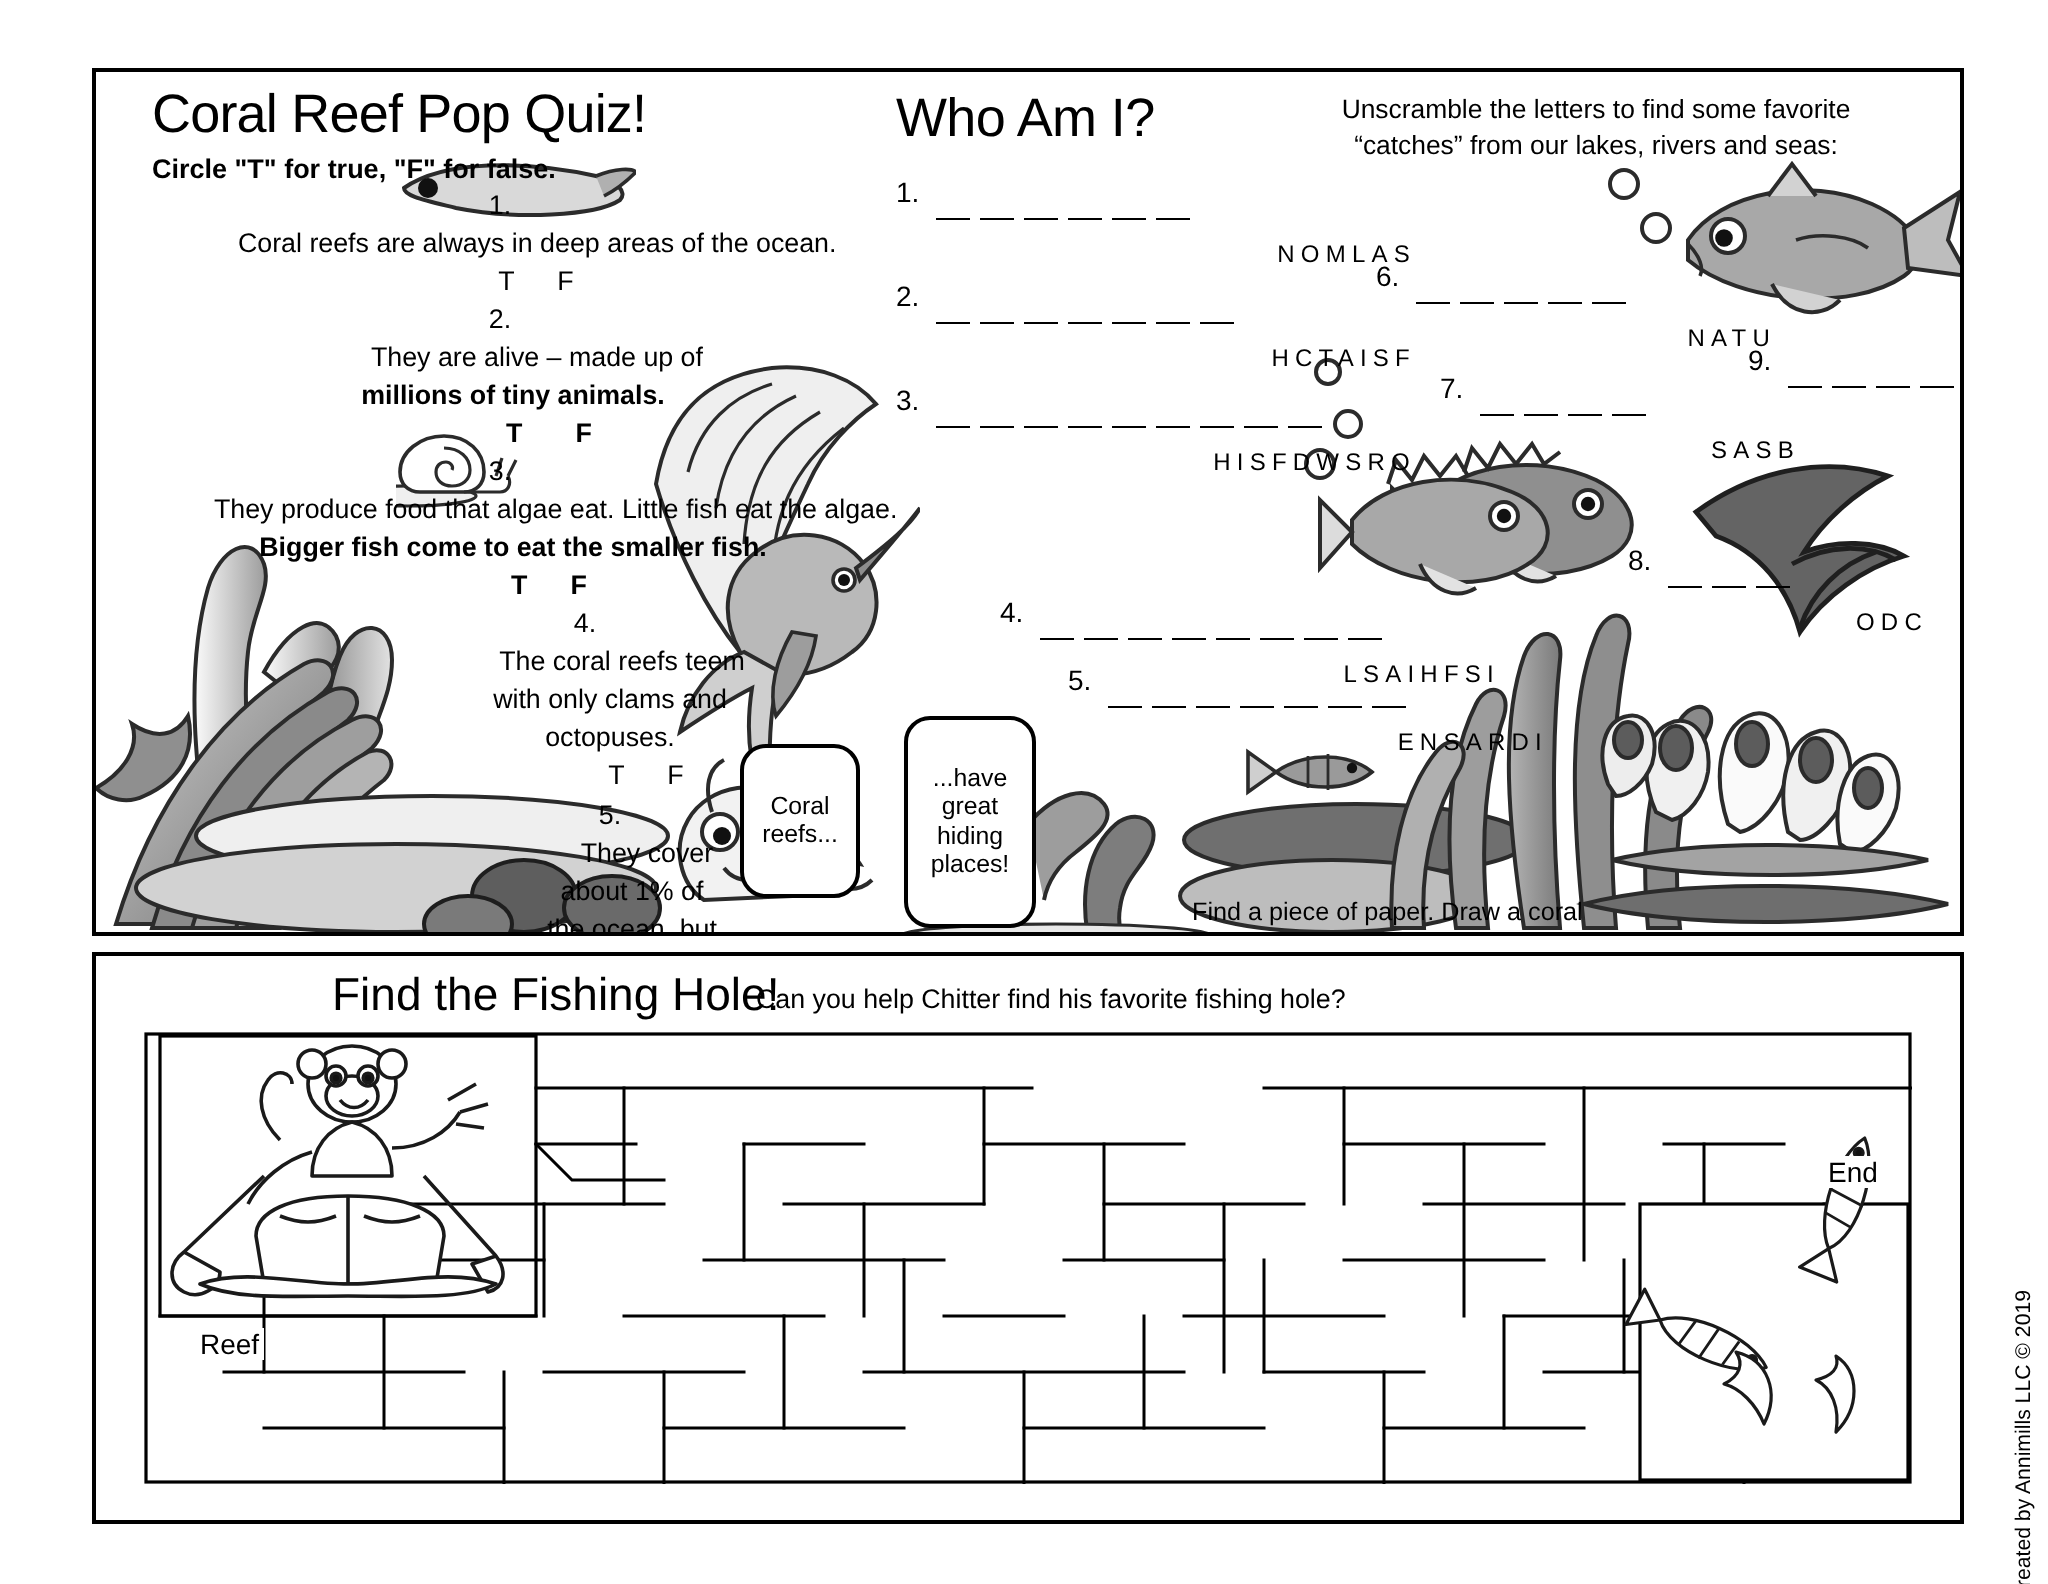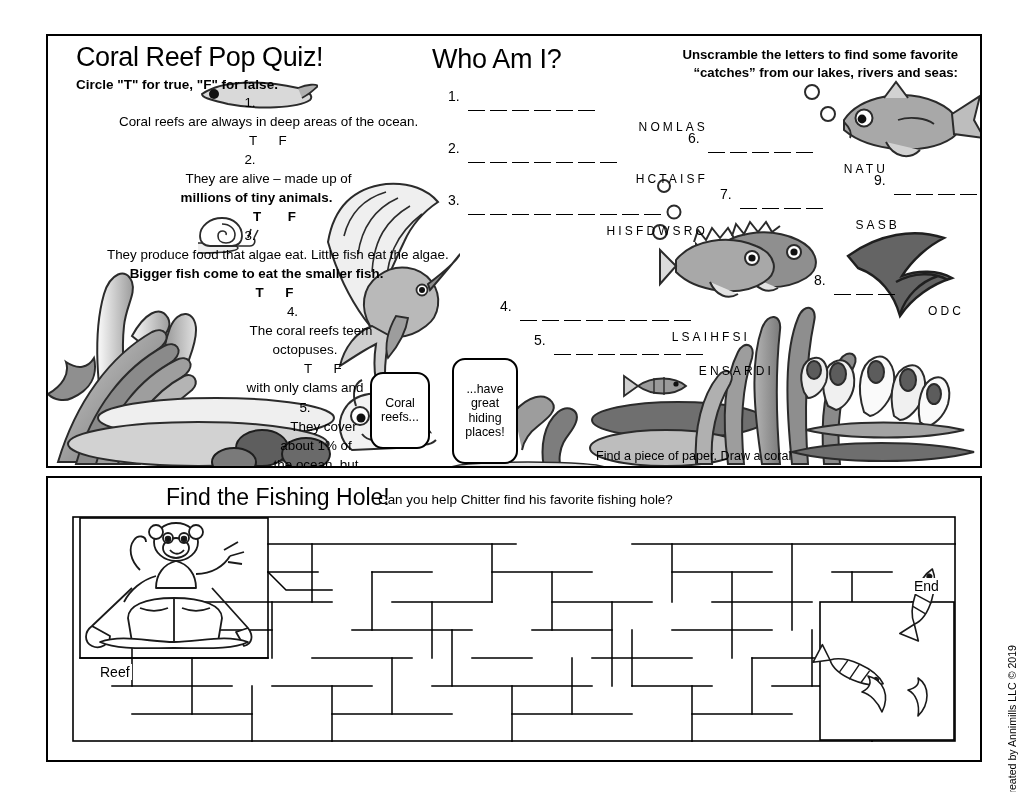--- a/index.html
+++ b/index.html
@@ -27,27 +27,27 @@
   }
   #panel-top    { left: 46px;  top: 34px;  width: 932px; height: 430px; }
   #panel-bottom { left: 46px;  top: 476px; width: 932px; height: 282px; }
 
   
   .h-quiz {
     position: absolute; left: 28px; top: 6px;
     font-size: 27px; letter-spacing: -0.4px; white-space: nowrap;
   }
   .h-whoami {
-    position: absolute; left: 384px; top: 8px;
+    position: absolute; left: 400px; top: 8px;
     font-size: 27px; letter-spacing: -0.3px; white-space: nowrap;
   }
   .h-unscramble {
     position: absolute; left: 590px; top: 10px;
-    width: 320px; text-align: right;
-    font-size: 13.2px; font-weight: bold; line-height: 1.35;
+    width: 320px; text-align: center;
+    font-size: 13.2px; font-weight: normal; line-height: 1.35;
   }
   .sub-circle {
     position: absolute; left: 28px; top: 41px;
     font-size: 13.5px; font-weight: bold; white-space: nowrap;
   }
 
   
   .quiz { position: absolute; left: 22px; top: 57px; width: 360px; text-align: center; }
   .q {
     font-size: 13.4px; line-height: 1.42;
@@ -402,23 +402,23 @@
       </div>
       <div class="q">
         <span class="ln"><span>3.</span>
           <span>They produce food that algae eat. Little fish eat the algae.</span></span>
         <span class="ln ind1"><span>Bigger fish come to eat the smaller fish.</span>
           <span class="tf">T    F</span></span>
       </div>
       <div class="q">
         <span class="ln ind2"><span>4.</span>
           <span>The coral reefs teem</span></span>
+        <span class="ln ind3"><span>with only clams and</span></span>
         <span class="ln ind3"><span>octopuses.</span>
           <span class="tf">T    F</span></span>
-        <span class="ln ind3"><span>with only clams and</span></span>
       </div>
       <div class="q">
         <span class="ln ind3"><span>5.</span>
           <span>They cover</span></span>
         <span class="ln ind4"><span>about 1% of</span></span>
         <span class="ln ind4"><span>the ocean, but</span></span>
 
       </div>
     </div>
 

